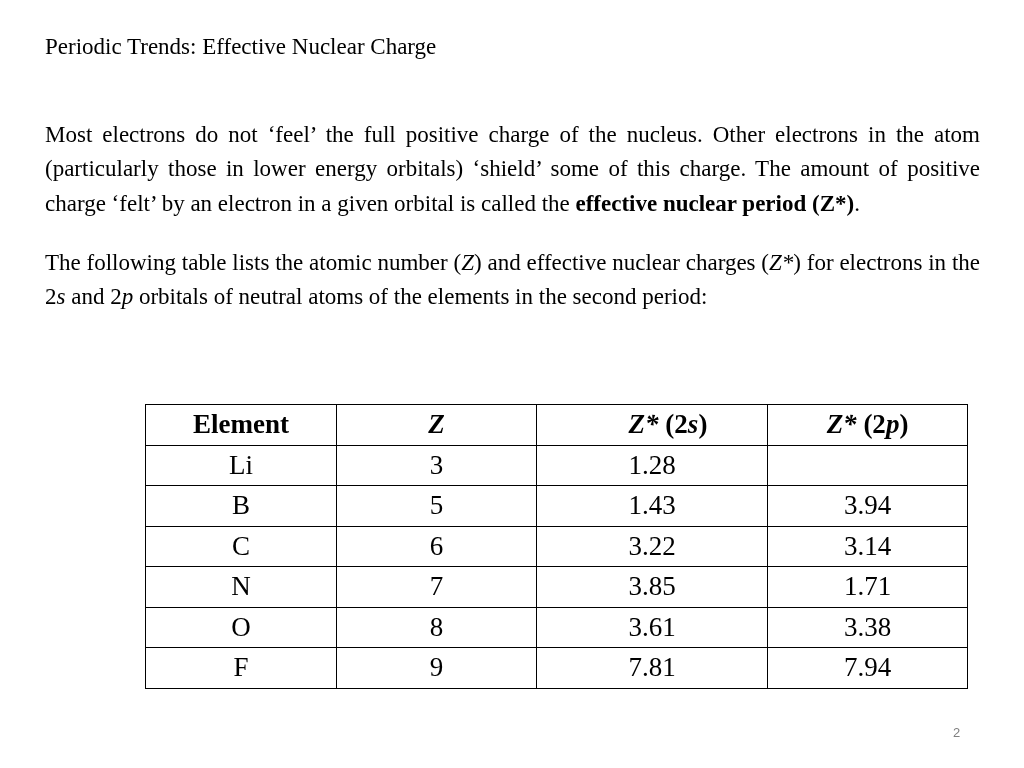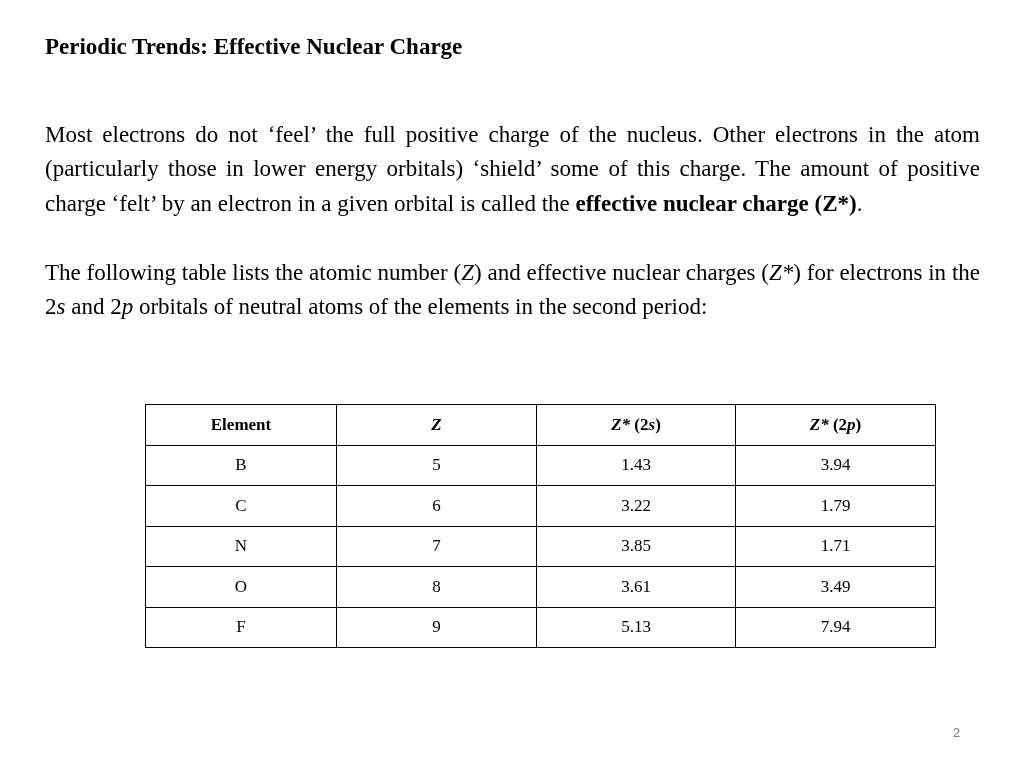--- a/index.html
+++ b/index.html
@@ -1,74 +1,80 @@
 <!DOCTYPE html>
 <html><head>
 <meta charset="utf-8">
 <style>
   html, body { margin:0; padding:0; background:#ffffff; }
   body { width:1024px; height:768px; position:relative; overflow:hidden;
          font-family:"Liberation Serif", serif; color:#000; }
-  .title { position:absolute; left:45px; top:34px; font-size:23px; font-weight:bold; }
+  .title { position:absolute; left:45px; top:34px; font-size:23px; font-weight:normal; }
   .para { position:absolute; left:45px; width:935px; font-size:23px; line-height:34.3px;
           text-align:justify; }
   .p1 { top:118px; }
-  .p2 { top:256px; }
+  .p2 { top:246px; }
   table { position:absolute; left:145px; top:404px; border-collapse:collapse;
-          font-size:17px; }
+          font-size:27px; }
   td, th { border:1.5px solid #000; text-align:center; height:39.5px; padding:0;
            font-weight:normal; }
   th { font-weight:bold; }
-  .c0 { width:190px; } .c1 { width:199px; } .c2 { width:198px; } .c3 { width:199px;margin-top:16px; }
+  .c0 { width:190px; } .c1 { width:199px; } .c2 { width:198px;padding-left:32px; } .c3 { width:199px;margin-top:16px; }
   .pagenum { position:absolute; left:953px; top:725px; font-size:13px; color:#7f7f7f;
              font-family:"Liberation Sans", sans-serif; }
 </style>
 </head>
 <body>
 
 <div class="title">Periodic Trends:  Effective Nuclear Charge</div>
 
-<div class="para p1"><span>Most electrons do not ‘feel’ the full positive charge of the nucleus.  Other electrons in the atom (particularly those in lower energy orbitals) ‘shield’ some of this charge.  The amount of positive charge ‘felt’ by an electron in a given orbital is called the </span><b>effective nuclear charge (Z*)</b><span>.</span></div>
+<div class="para p1"><span>Most electrons do not ‘feel’ the full positive charge of the nucleus.  Other electrons in the atom (particularly those in lower energy orbitals) ‘shield’ some of this charge.  The amount of positive charge ‘felt’ by an electron in a given orbital is called the </span><b>effective nuclear period (Z*)</b><span>.</span></div>
 
 <div class="para p2"><span>The following table lists the atomic number (</span><i>Z</i><span>) and effective nuclear charges (</span><i>Z*</i><span>) for electrons in the 2</span><i>s</i><span> and 2</span><i>p</i><span> orbitals of neutral atoms of the elements in the second period:</span></div>
 
 <table>
   <tbody>
       <tr>
     <th class="c0">Element</th>
     <th class="c1"><i>Z</i></th>
     <th class="c2"><i>Z*</i> (2<i>s</i>)</th>
     <th class="c3"><i>Z*</i> (2<i>p</i>)</th>
   </tr>
   <tr>
+        <td>Li</td>
+        <td>3</td>
+        <td>1.28</td>
+        <td></td>
+      </tr>
+  <tr>
         <td>B</td>
         <td>5</td>
         <td>1.43</td>
         <td>3.94</td>
       </tr>
   <tr>
         <td>C</td>
         <td>6</td>
         <td>3.22</td>
-        <td>1.79</td>
+        <td>3.14</td>
       </tr>
   <tr>
         <td>N</td>
         <td>7</td>
         <td>3.85</td>
         <td>1.71</td>
       </tr>
   <tr>
         <td>O</td>
         <td>8</td>
         <td>3.61</td>
-        <td>3.49</td>
+        <td>3.38</td>
       </tr>
   <tr>
         <td>F</td>
         <td>9</td>
-        <td>5.13</td>
+        <td>7.81</td>
         <td>7.94</td>
       </tr>
 </tbody>
   </table>
 
 <div class="pagenum">2</div>
 
 </body></html>

